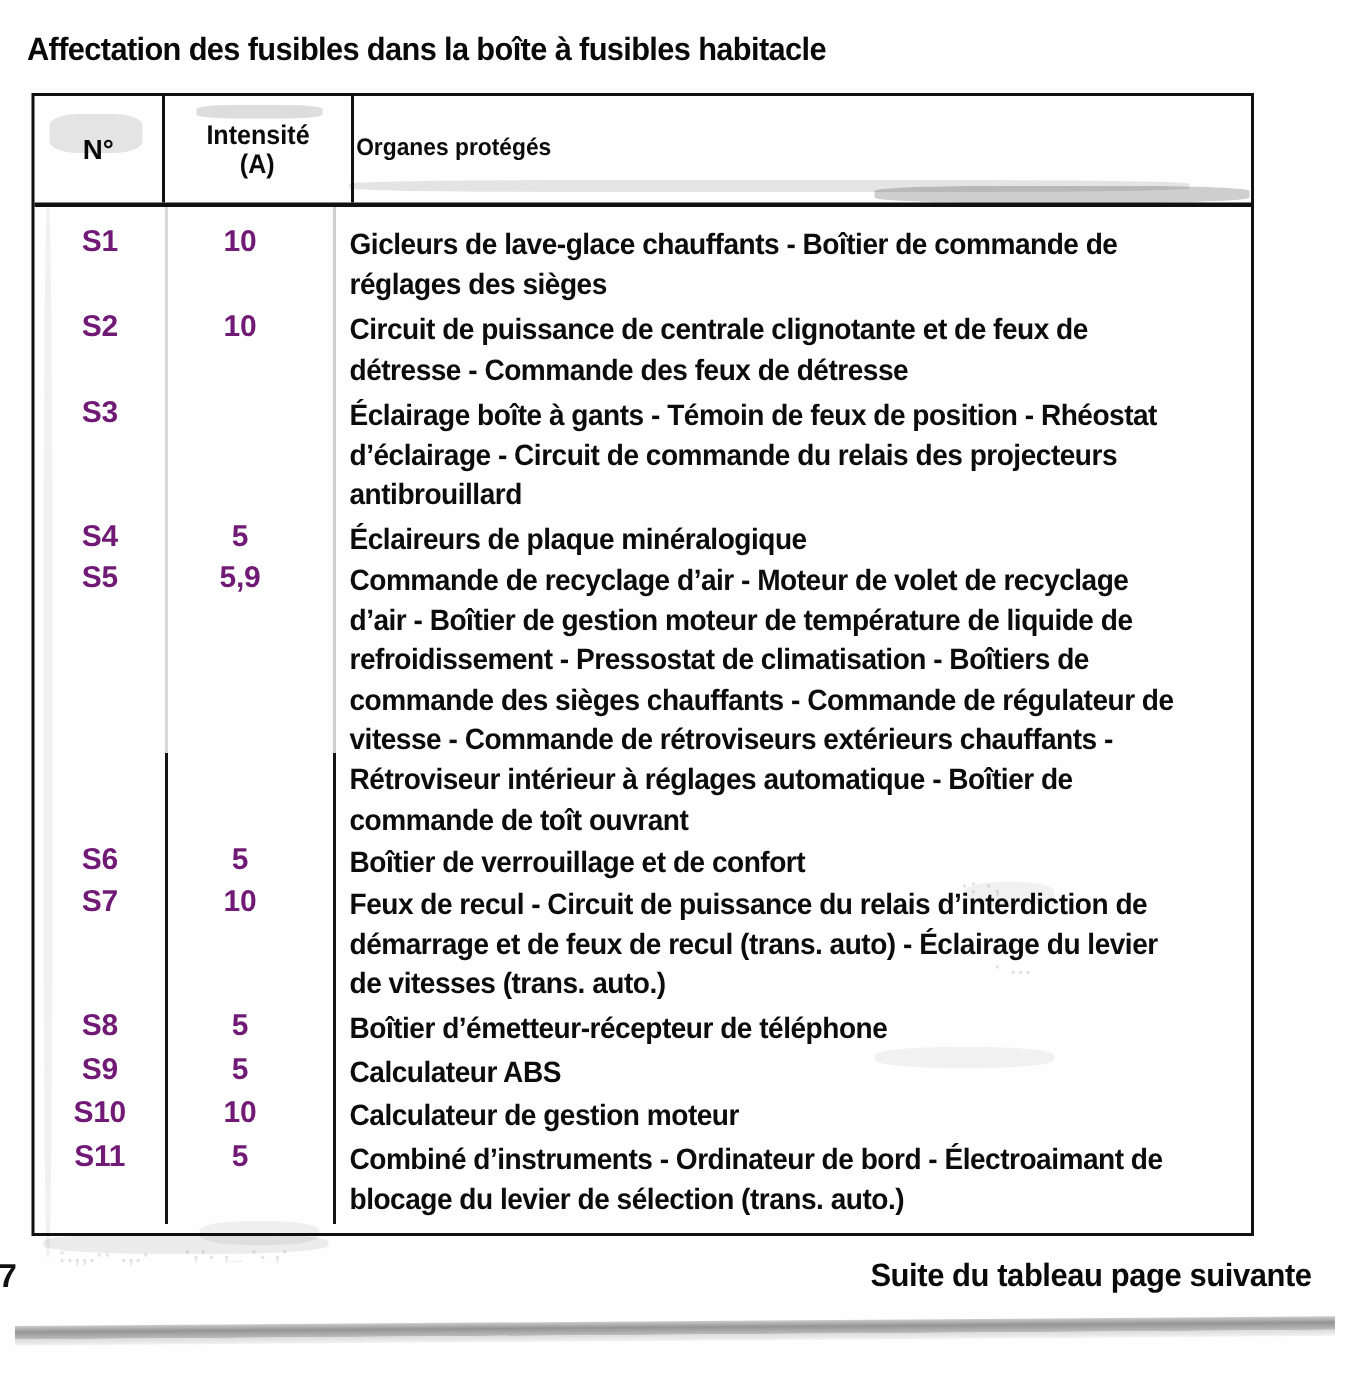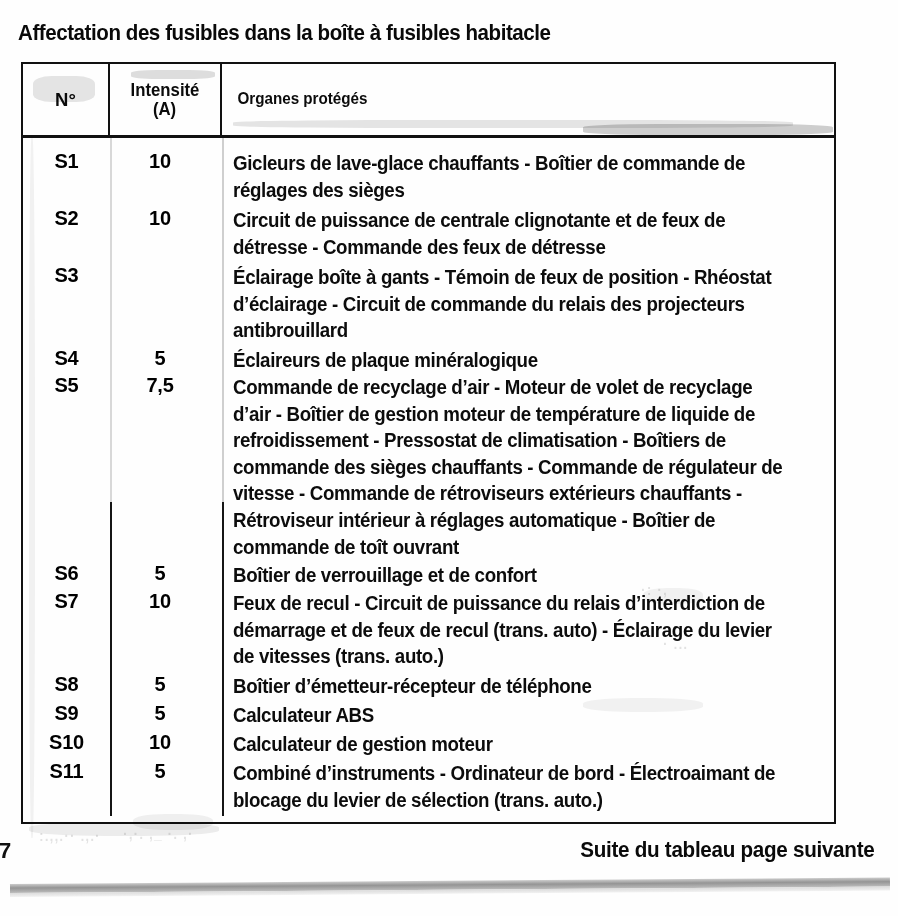--- a/index.html
+++ b/index.html
@@ -63,21 +63,21 @@
     box-sizing: border-box;
     display: flex;
     align-items: center;
     justify-content: center;
     font-weight: bold;
     color: #0b0b0b;
     line-height: 1.03;
     text-align: center;
   }
   .th-num     { left: 0;     width: 87px;  font-size: 18.5px; border-right: 2.4px solid #111; }
-  .th-amp     { left: 87px;  width: 112px; font-size: 18px;  border-right: 2.4px solid #111; }
+  .th-amp     { left: 87px;  width: 126px; font-size: 18px;  border-right: 2.4px solid #111; }
   .th-organs  { left: 199px; width: 612px; font-size: 16px; justify-content: flex-start; padding-left: 12px; }
   .th-amp span { transform: scaleX(0.93); display:inline-block; }
   .th-organs span { transform: scaleX(0.95); display:inline-block; }
 
   
   .tbody {
     position: absolute;
     left: 0;
     top: 74px;
     width: 100%;
@@ -102,21 +102,21 @@
     left: 0;
     width: 100%;
     display: block;
   }
   .cell-num, .cell-amp {
     position: absolute;
     top: 0;
     text-align: center;
     font-weight: bold;
     font-size: 20px;
-    color: #000000;
+    color: #701a75;
     letter-spacing: -0.2px;
   }
   .cell-num { left: 0;    width: 87px;  }
   .cell-amp { left: 87px; width: 100px; }
   .cell-organs {
     position: absolute;
     left: 199px;
     top: 0;
     width: 608px;
     padding-left: 11px;
@@ -269,21 +269,21 @@
       <div class="row" style="top:209px;">
         <div class="cell-num">S4</div>
         <div class="cell-amp">5</div>
         <div class="cell-organs">
           <span class="ln">Éclaireurs de plaque minéralogique</span>
         </div>
       </div>
 
       <div class="row" style="top:236px;">
         <div class="cell-num">S5</div>
-        <div class="cell-amp">7,5</div>
+        <div class="cell-amp">5,9</div>
         <div class="cell-organs">
           <span class="ln">Commande de recyclage d’air - Moteur de volet de recyclage</span>
           <span class="ln">d’air - Boîtier de gestion moteur de température de liquide de</span>
           <span class="ln">refroidissement - Pressostat de climatisation - Boîtiers de</span>
           <span class="ln">commande des sièges chauffants - Commande de régulateur de</span>
           <span class="ln">vitesse - Commande de rétroviseurs extérieurs chauffants -</span>
           <span class="ln">Rétroviseur intérieur à réglages automatique - Boîtier de</span>
           <span class="ln">commande de toît ouvrant</span>
         </div>
       </div>

